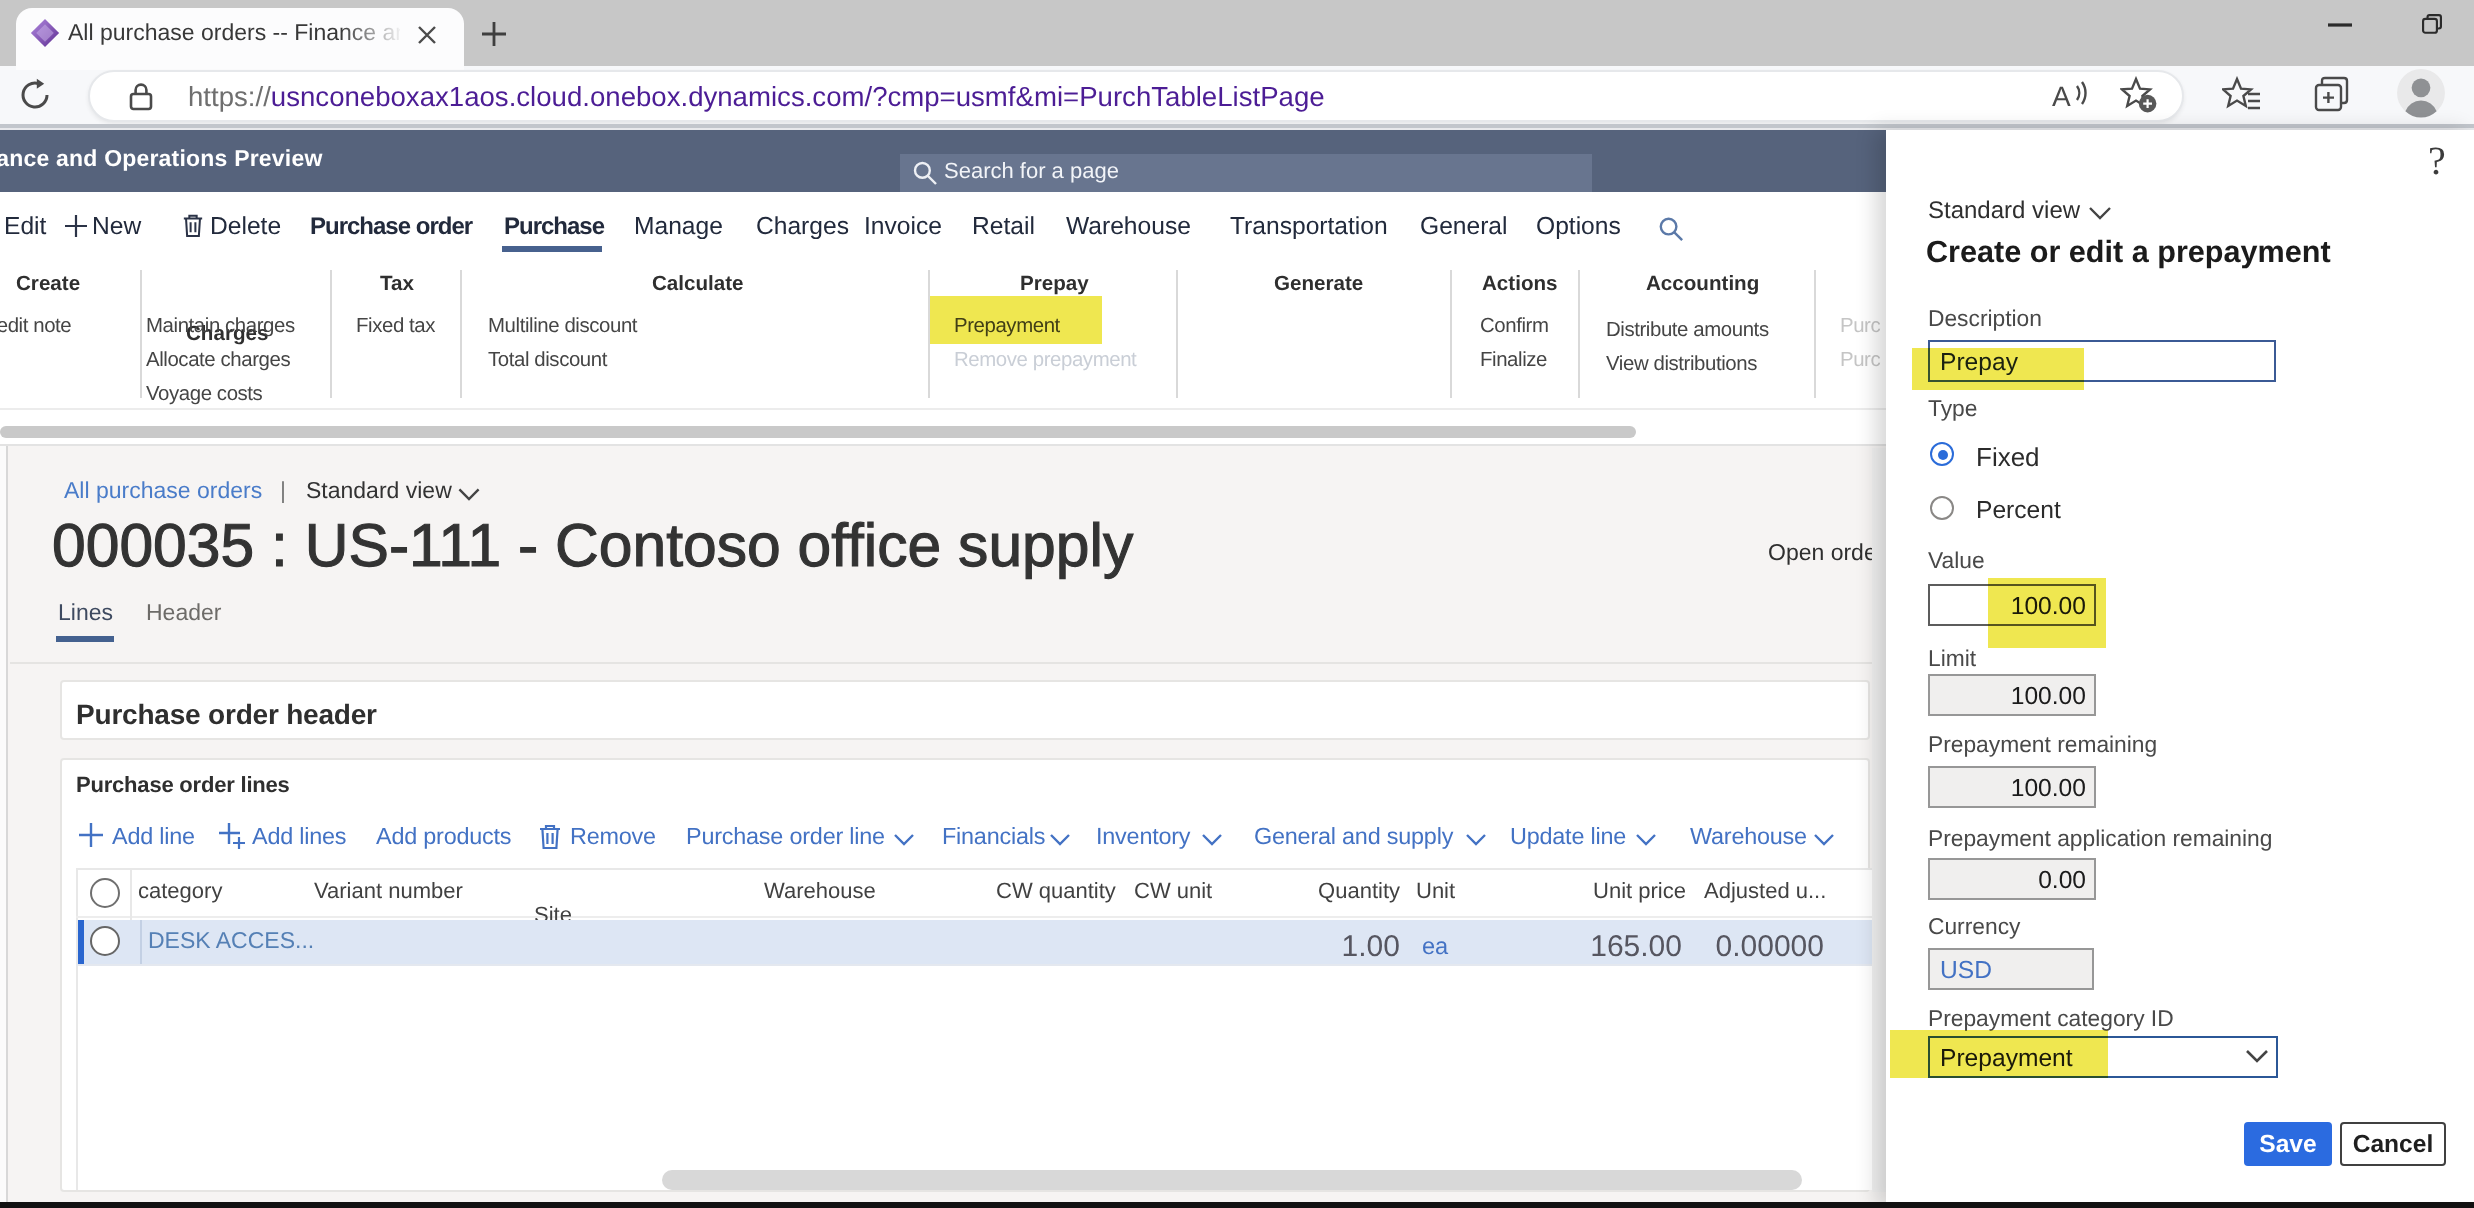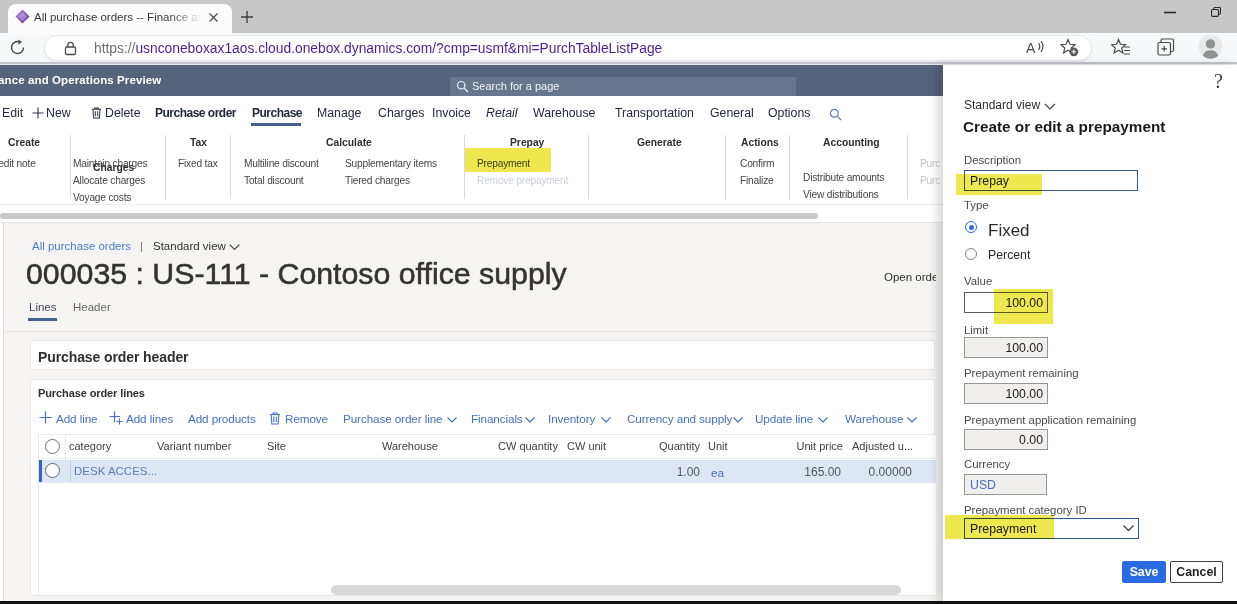--- a/index.html
+++ b/index.html
@@ -101,21 +101,21 @@
   <svg class="abs" style="left:91px;top:10px;" width="11" height="13" viewBox="0 0 12 14">
       <path d="M1 3.5 L11 3.5 M4 3.5 L4 2 L8 2 L8 3.5 M2.2 3.5 L2.8 13 L9.2 13 L9.8 3.5 M4.7 5.5 L4.7 11 M7.3 5.5 L7.3 11" fill="none" stroke="#2b3347" stroke-width="1.1"></path>
     </svg>
   <span class="abs" style="left:105px;top:10px;">Delete</span>
   <span class="abs" style="left:155px;top:10px;font-weight:bold;font-size:12px;letter-spacing:-0.5px;">Purchase order</span>
   <span class="abs" style="left:252px;top:10px;font-weight:bold;font-size:12px;letter-spacing:-0.5px;">Purchase</span>
   <div class="abs" style="left:251px;top:27px;width:50px;height:3px;background:#47618e;"></div>
   <span class="abs" style="left:317px;top:10px;">Manage</span>
   <span class="abs" style="left:378px;top:10px;">Charges</span>
   <span class="abs" style="left:432px;top:10px;">Invoice</span>
-  <span class="abs" style="left:486px;top:10px;font-style:italic;">Retail</span>
+  <span class="abs" style="left:486px;top:10px;">Retail</span>
   <span class="abs" style="left:533px;top:10px;">Warehouse</span>
   <span class="abs" style="left:615px;top:10px;">Transportation</span>
   <span class="abs" style="left:710px;top:10px;">General</span>
   <span class="abs" style="left:768px;top:10px;">Options</span>
   <svg class="abs" style="left:829px;top:12px;" width="13" height="13" viewBox="0 0 14 14">
     <circle cx="5.7" cy="5.7" r="4.2" fill="none" stroke="#5b79a8" stroke-width="1.3"></circle>
     <path d="M8.8 8.8 L13 13" stroke="#5b79a8" stroke-width="1.3"></path>
   </svg>
 </div>
 
@@ -137,26 +137,25 @@
   <div class="abs hdr" style="left:326px;top:7px;">Calculate</div>
   <div class="abs hdr" style="left:510px;top:7px;">Prepay</div>
   <div class="abs hdr" style="left:637px;top:7px;">Generate</div>
   <div class="abs hdr" style="left:741px;top:7px;">Actions</div>
   <div class="abs hdr" style="left:823px;top:7px;">Accounting</div>
 
   <div class="abs lnk" style="left:-12px;top:25px;">Credit note</div>
   <div class="abs lnk" style="left:73px;top:25px;">Maintain charges<br>Allocate charges<br>Voyage costs</div>
   <div class="abs lnk" style="left:178px;top:25px;">Fixed tax</div>
   <div class="abs lnk" style="left:244px;top:25px;">Multiline discount<br>Total discount</div>
-  <div class="abs lnk" style="left:345px;top:25px;">Supplementary items<br>Tiered charges</div>
   <div class="yellow" style="left:465px;top:18px;width:86px;height:24px;"></div>
   <div class="abs lnk" style="left:477px;top:25px;">Prepayment</div>
   <div class="abs lnk" style="left:477px;top:42px;color:#c9ced6;">Remove prepayment</div>
   <div class="abs lnk" style="left:740px;top:25px;">Confirm<br>Finalize</div>
-  <div class="abs lnk" style="left:803px;top:39px;">Distribute amounts<br>View distributions</div>
+  <div class="abs lnk" style="left:803px;top:27px;">Distribute amounts<br>View distributions</div>
   <div class="abs lnk" style="left:920px;top:25px;color:#c5c5c5;">Purc<br>Purc</div>
 </div>
 <style>
 .hdr { font-size:10.3px; font-weight:bold; color:#2f2f2f; }
 .lnk { font-size:10.2px; letter-spacing:-0.2px; color:#454545; line-height:17px; white-space:nowrap; }
 </style>
 
 <div class="abs" style="left:0;top:213px;width:818px;height:6px;background:#c9c9c9;border-radius:3px;"></div>
 <div class="abs" style="left:0;top:222px;width:1237px;height:1px;background:#e3e3e3;"></div>
 
@@ -204,41 +203,41 @@
       <path d="M0.5 0.5 L5 5 L9.5 0.5" fill="none" stroke="#4372c4" stroke-width="1.2"></path>
     </svg>
   <span class="abs" style="left:471px;top:5px;">Financials</span> 
     <svg class="abs" style="left:525px;top:10px;" width="10" height="6" viewBox="0 0 10 6">
       <path d="M0.5 0.5 L5 5 L9.5 0.5" fill="none" stroke="#4372c4" stroke-width="1.2"></path>
     </svg>
   <span class="abs" style="left:548px;top:5px;">Inventory</span> 
     <svg class="abs" style="left:601px;top:10px;" width="10" height="6" viewBox="0 0 10 6">
       <path d="M0.5 0.5 L5 5 L9.5 0.5" fill="none" stroke="#4372c4" stroke-width="1.2"></path>
     </svg>
-  <span class="abs" style="left:627px;top:5px;">Currency and supply</span> 
+  <span class="abs" style="left:627px;top:5px;">General and supply</span> 
     <svg class="abs" style="left:733px;top:10px;" width="10" height="6" viewBox="0 0 10 6">
       <path d="M0.5 0.5 L5 5 L9.5 0.5" fill="none" stroke="#4372c4" stroke-width="1.2"></path>
     </svg>
   <span class="abs" style="left:755px;top:5px;">Update line</span> 
     <svg class="abs" style="left:818px;top:10px;" width="10" height="6" viewBox="0 0 10 6">
       <path d="M0.5 0.5 L5 5 L9.5 0.5" fill="none" stroke="#4372c4" stroke-width="1.2"></path>
     </svg>
   <span class="abs" style="left:845px;top:5px;">Warehouse</span> 
     <svg class="abs" style="left:907px;top:10px;" width="10" height="6" viewBox="0 0 10 6">
       <path d="M0.5 0.5 L5 5 L9.5 0.5" fill="none" stroke="#4372c4" stroke-width="1.2"></path>
     </svg>
 </div>
 
 <div class="abs" style="left:38px;top:434px;width:906px;height:161px;background:#fff;border-top:1px solid #e8e8e8;border-left:1px solid #e8e8e8;"></div>
 <div class="abs" style="left:38px;top:458px;width:906px;height:1px;background:#ededed;"></div>
 <div class="abs" style="left:65px;top:434px;width:1px;height:48px;background:#e8e8e8;"></div>
 <div class="abs" style="left:45px;top:439px;width:15px;height:15px;border:1px solid #6f6f6f;border-radius:50%;background:#fff;"></div>
 <div class="abs ghdr" style="left:69px;top:440px;">category</div>
 <div class="abs ghdr" style="left:157px;top:440px;">Variant number</div>
-<div class="abs ghdr" style="left:267px;top:440px;text-align:right;">Site</div>
+<div class="abs ghdr" style="left:267px;top:452px;text-align:right;">Site</div>
 <div class="abs ghdr" style="left:382px;top:440px;">Warehouse</div>
 <div class="abs ghdr" style="left:498px;top:440px;">CW quantity</div>
 <div class="abs ghdr" style="left:567px;top:440px;">CW unit</div>
 <div class="abs ghdr" style="left:600px;top:440px;width:100px;text-align:right;">Quantity</div>
 <div class="abs ghdr" style="left:708px;top:440px;">Unit</div>
 <div class="abs ghdr" style="left:743px;top:440px;width:100px;text-align:right;">Unit price</div>
 <div class="abs ghdr" style="left:852px;top:440px;">Adjusted u...</div>
 
 <div class="abs" style="left:39px;top:460px;width:905px;height:22px;background:#dde6f4;"></div>
 <div class="abs" style="left:39px;top:460px;width:3px;height:22px;background:#2a66cf;"></div>
@@ -247,41 +246,41 @@
 <div class="abs" style="left:74px;top:465px;font-size:11.5px;color:#5580b5;">DESK ACCES...</div>
 <div class="abs grow" style="left:600px;top:465px;width:100px;text-align:right;">1.00</div>
 <div class="abs" style="left:711px;top:466px;font-size:11.8px;color:#4372c4;">ea</div>
 <div class="abs grow" style="left:741px;top:465px;width:100px;text-align:right;">165.00</div>
 <div class="abs grow" style="left:812px;top:465px;width:100px;text-align:right;">0.00000</div>
 <div class="abs" style="left:38px;top:482px;width:906px;height:1px;background:#e4e8ef;"></div>
 
 <div class="abs" style="left:331px;top:585px;width:570px;height:10px;background:#d8d8d8;border-radius:5px;"></div>
 <style>
 .ghdr { font-size:11px; color:#414141; white-space:nowrap; }
-.grow { font-size:12px; color:#565660; white-space:nowrap; }
+.grow { font-size:15px; color:#565660; white-space:nowrap; }
 </style>
 
 <div class="abs" style="left:936px;top:224px;width:8px;height:372px;background:#f2f2f2;z-index:5;"></div>
 <div class="abs" style="left:943px;top:65px;width:294px;height:539px;background:#fff;box-shadow:-5px 0 10px rgba(0,0,0,.16);z-index:10;"></div>
 <div class="abs" style="top:67px;left:944px;width:293px;height:537px;z-index:11;font-size:11.4px;color:#494949;">
   <div class="abs" style="left:270px;top:3px;font-size:20px;color:#3c3c3c;font-family:'Liberation Serif',serif;">?</div>
   <div class="abs" style="left:20px;top:31px;font-size:12px;color:#2f2f2f;">Standard view</div>
   <svg class="abs" style="left:100px;top:36px;" width="12" height="7" viewBox="0 0 12 7">
       <path d="M1 1 L6 6 L11 1" fill="none" stroke="#444" stroke-width="1.2"></path>
     </svg>
   <div class="abs" style="left:19px;top:51px;font-size:15.3px;font-weight:bold;color:#1b1b1b;white-space:nowrap;">Create or edit a prepayment</div>
 
   <div class="abs" style="left:20px;top:87px;">Description</div>
   <div class="abs" style="left:20px;top:103px;width:174px;height:21px;background:#fff;border:1px solid #3b5a95;"></div>
   <div class="abs" style="left:26px;top:107px;font-size:12.3px;color:#1c2433;">Prepay</div>
 
   <div class="abs" style="left:20px;top:132px;">Type</div>
   <div class="abs" style="left:21px;top:154px;width:12px;height:12px;border:1.5px solid #2b6cd9;border-radius:50%;"></div>
   <div class="abs" style="left:24.5px;top:157.5px;width:5px;height:5px;background:#2b6cd9;border-radius:50%;"></div>
-  <div class="abs" style="left:44px;top:154px;font-size:17px;color:#2b2b2b;">Fixed</div>
+  <div class="abs" style="left:44px;top:154px;font-size:13px;color:#2b2b2b;">Fixed</div>
   <div class="abs" style="left:21px;top:181px;width:12px;height:12px;border:1.5px solid #8a8886;border-radius:50%;"></div>
   <div class="abs" style="left:44px;top:181px;font-size:12.3px;color:#2b2b2b;">Percent</div>
 
   <div class="abs" style="left:20px;top:208px;">Value</div>
   <div class="abs" style="left:20px;top:225px;width:84px;height:21px;background:#fff;border:1px solid #5c5c5c;"></div>
   <div class="abs" style="left:0px;top:229px;width:99px;font-size:12.3px;color:#1b1b1b;text-align:right;">100.00</div>
 
   <div class="abs" style="left:20px;top:257px;">Limit</div>
   <div class="abs" style="left:20px;top:270px;width:84px;height:21px;background:#f0efee;border:1px solid #979797;"></div>
   <div class="abs" style="left:0px;top:274px;width:99px;font-size:12.3px;color:#1b1b1b;text-align:right;">100.00</div>

